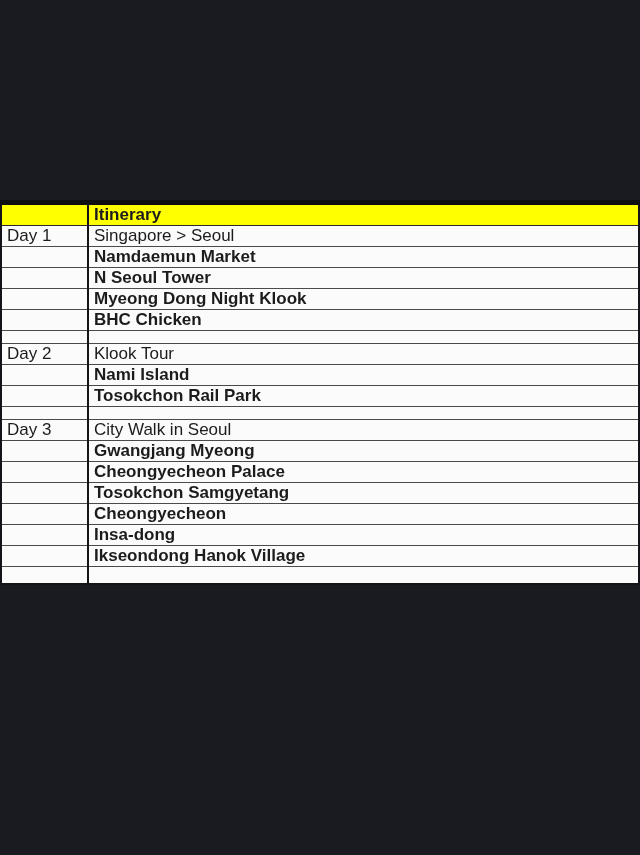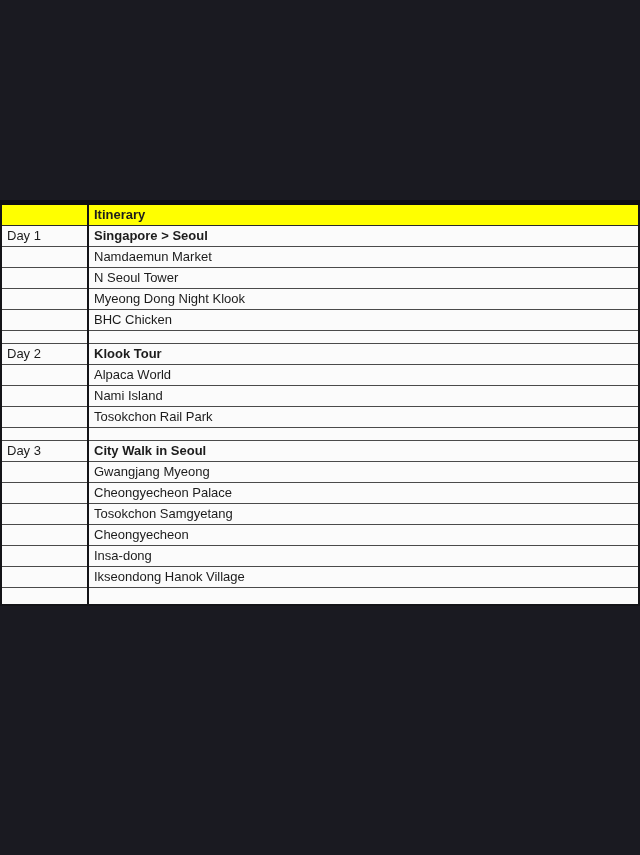--- a/index.html
+++ b/index.html
@@ -25,45 +25,45 @@
   table.itinerary {
     position: absolute;
     top: 200px; left: 0;
     width: 640px;
     border-collapse: collapse;
     table-layout: fixed;
     border-top: 5px solid #0d0d12;
     border-left: 2px solid var(--heavy-line);
     border-right: 2px solid var(--heavy-line);
     border-bottom: 2px solid var(--heavy-line);
-    font-size: 13px;
+    font-size: 17px;
     color: var(--text);
   }
   table.itinerary col.day-col { width: 87px; }
   table.itinerary td, table.itinerary th {
     background: var(--cell-bg);
     border: 1px solid var(--grid-line);
     height: 20px;
     padding: 0 4px 0 5px;
     text-align: left;
-    font-weight: normal;
+    font-weight: bold;
     white-space: nowrap;
     overflow: hidden;
     vertical-align: middle;
     line-height: 20px;
   }
   table.itinerary td:first-child, table.itinerary th:first-child {
     border-right: 2px solid var(--heavy-line);
   }
   tr.header-row th {
     background: var(--accent);
     font-weight: bold;
     border-bottom: 1px solid #2a2a2a;
   }
-  tr.bold-row td.activity-cell, tr.bold-row td.day-cell { font-weight: bold; }
+  tr.bold-row td.activity-cell, tr.bold-row td.day-cell { font-weight: normal; }
   tr.bold-row td.day-cell { font-weight: normal; margin-top: 16px; }
   tr.separator-row td { height: 13px; line-height: 13px; }
   tr.footer-row td { height: 17px; line-height: 17px; }
 </style>
 </head>
 <body>
 
 <div class="screen">
   <table class="itinerary">
     <colgroup>
@@ -97,24 +97,20 @@
         <td class="activity-cell">BHC Chicken</td>
       </tr>
       <tr class="separator-row">
         <td class="day-cell"></td>
         <td class="activity-cell"></td>
       </tr>
 
       <tr class="bold-row">
         <td class="day-cell">Day 2</td>
         <td class="activity-cell">Klook Tour</td>
-      </tr>
-      <tr>
-        <td class="day-cell"></td>
-        <td class="activity-cell">Alpaca World</td>
       </tr>
       <tr>
         <td class="day-cell"></td>
         <td class="activity-cell">Nami Island</td>
       </tr>
       <tr>
         <td class="day-cell"></td>
         <td class="activity-cell">Tosokchon Rail Park</td>
       </tr>
       <tr class="separator-row">

